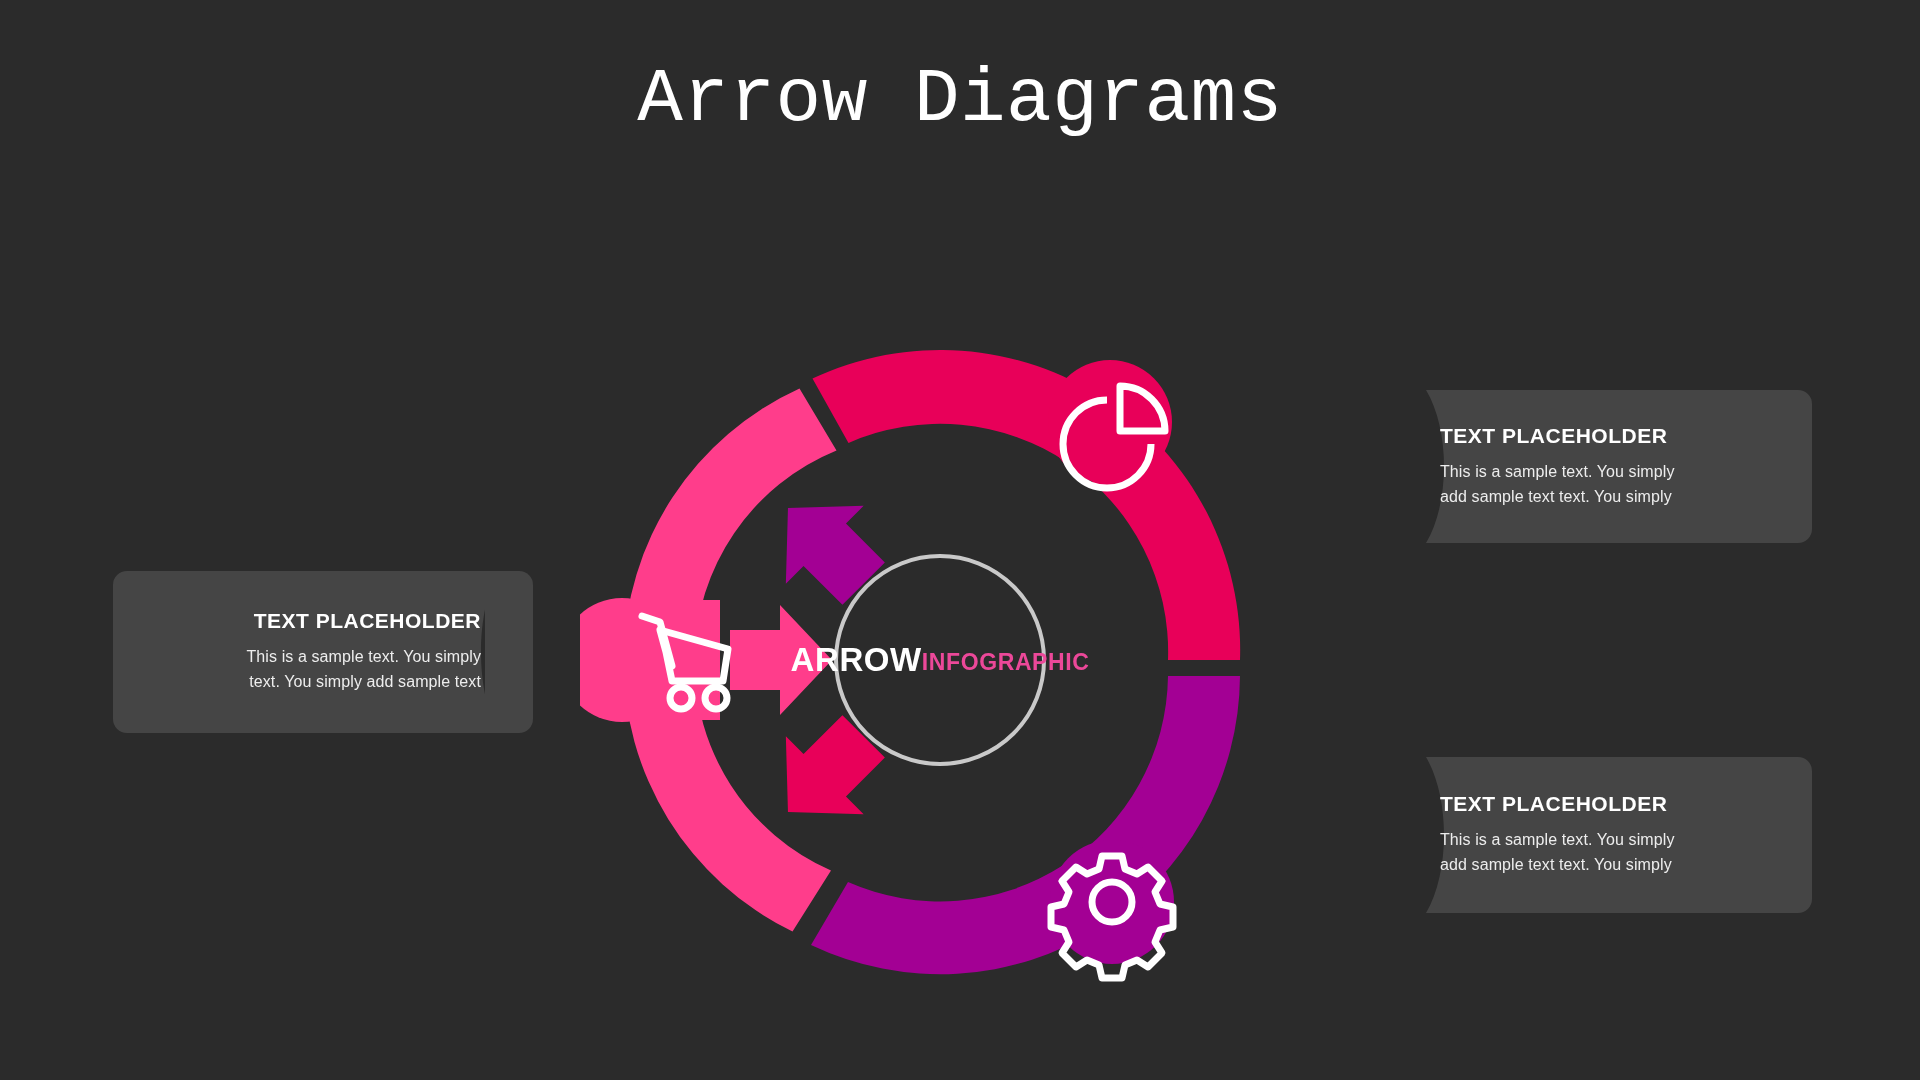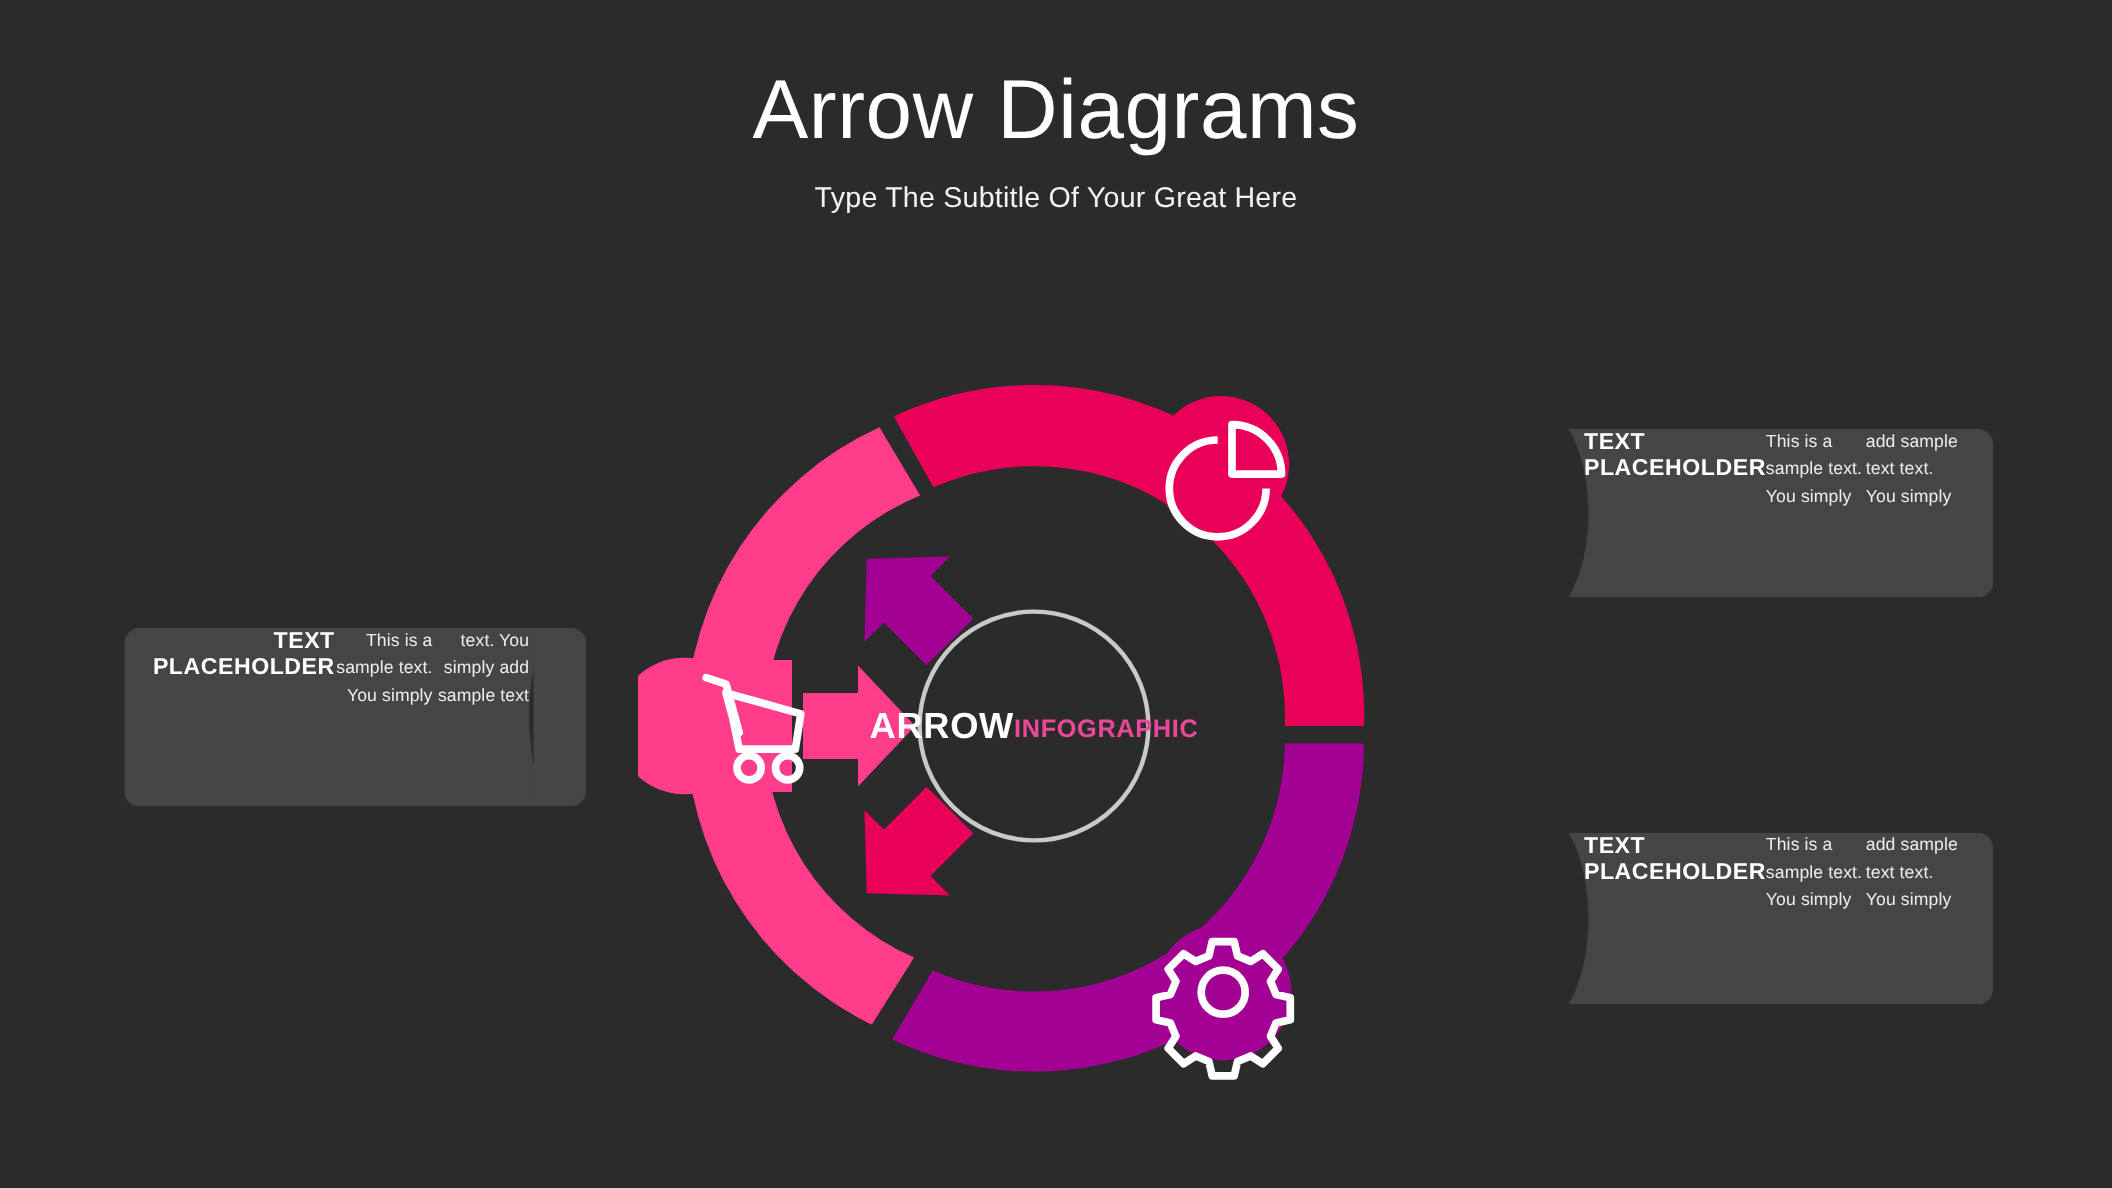--- a/index.html
+++ b/index.html
@@ -22,20 +22,21 @@
     background: #2b2b2b;
   }
 
   
   .header {
     position: absolute;
     top: 62px;
     left: 0;
     width: 1920px;
     text-align: center;
+    font-family: Liberation Mono, monospace;
   }
   .title {
     font-size: 76px;
     font-weight: 400;
     color: #ffffff;
     letter-spacing: 0.5px;
     line-height: 1.0;
     margin: 0;
   }
   .subtitle {
@@ -93,20 +94,21 @@
     position: absolute;
     inset: 0;
     width: 100%;
     height: 100%;
   }
   .callout .content {
     position: relative;
     z-index: 2;
     height: 100%;
     display: flex;
+    flex-direction: column;
     justify-content: center;
   }
   .callout-heading {
     font-size: 21px;
     font-weight: bold;
     color: #ffffff;
     letter-spacing: 0.5px;
     margin-bottom: 12px;
   }
   .callout-line {
@@ -148,21 +150,20 @@
     padding: 0 26px 0 52px;
   }
 </style>
 </head>
 <body>
 
 <div class="slide">
 
   <div class="header">
     <h1 class="title">Arrow Diagrams</h1>
-    <p class="subtitle">Type The Subtitle Of Your Great Here</p>
   </div>
 
   <div class="diagram">
     <svg width="720" height="720" viewBox="0 0 720 720" xmlns="http://www.w3.org/2000/svg">
       <defs>
         
       </defs>
 
       <g>
 

